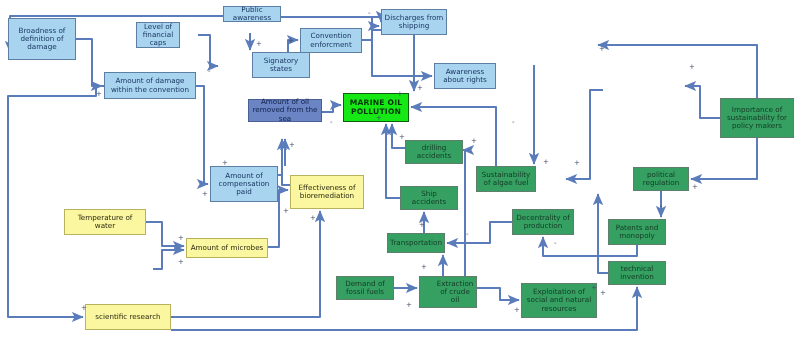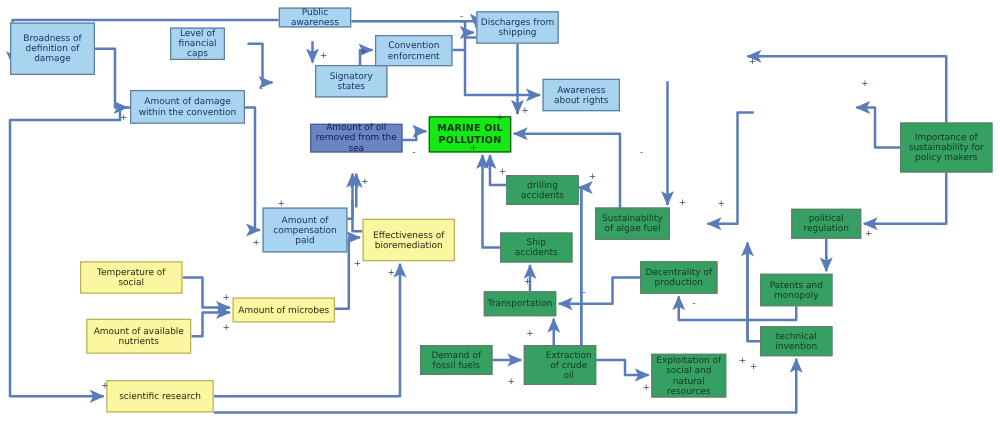--- a/index.html
+++ b/index.html
@@ -138,24 +138,21 @@
     <div class="node n-bright" style="left: 343px; top: 93px; width: 66px; height: 29px; font-size: 7.6px;">
       <span>MARINE OIL POLLUTION</span>
     </div>
     <div class="node n-blue" style="left: 210px; top: 166px; width: 68px; height: 36px; font-size: 7.2px;">
       <span>Amount of compensation paid</span>
     </div>
     <div class="node n-yellow" style="left: 290px; top: 175px; width: 74px; height: 34px; font-size: 7.2px;">
       <span>Effectiveness of bioremediation</span>
     </div>
     <div class="node n-yellow" style="left: 64px; top: 209px; width: 82px; height: 26px; font-size: 7.2px;">
-      <span>Temperature of social</span>
-    </div>
-    <div class="node n-yellow" style="left: 69px; top: 255px; width: 84px; height: 28px; font-size: 7.2px;">
-      <span>Amount of available nutrients</span>
+      <span>Temperature of water</span>
     </div>
     <div class="node n-yellow" style="left: 186px; top: 238px; width: 82px; height: 20px; font-size: 7.2px;">
       <span>Amount of microbes</span>
     </div>
     <div class="node n-yellow" style="left: 85px; top: 304px; width: 86px; height: 26px; font-size: 7.2px;">
       <span>scientific research</span>
     </div>
     <div class="node n-green" style="left: 405px; top: 140px; width: 58px; height: 24px; font-size: 7.2px;">
       <span>drilling accidents</span>
     </div>
@@ -164,21 +161,21 @@
     </div>
     <div class="node n-green" style="left: 387px; top: 233px; width: 58px; height: 20px; font-size: 7.2px;">
       <span>Transportation</span>
     </div>
     <div class="node n-green" style="left: 336px; top: 276px; width: 58px; height: 24px; font-size: 7.2px;">
       <span>Demand of fossil fuels</span>
     </div>
     <div class="node n-green" style="left: 419px; top: 276px; width: 58px; height: 32px; font-size: 7.2px; padding-left: 16px;">
       <span>Extraction of crude oil</span>
     </div>
-    <div class="node n-green" style="left: 521px; top: 283px; width: 60px; height: 35px; font-size: 7.2px;">
+    <div class="node n-green" style="left: 521px; top: 283px; width: 76px; height: 35px; font-size: 7.2px;">
       <span>Exploitation of social and natural resources</span>
     </div>
     <div class="node n-green" style="left: 720px; top: 98px; width: 74px; height: 40px; font-size: 7.2px;">
       <span>Importance of sustainability for policy makers</span>
     </div>
     <div class="node n-green" style="left: 476px; top: 166px; width: 60px; height: 26px; font-size: 7.2px;">
       <span>Sustainability of algae fuel</span>
     </div>
     <div class="node n-green" style="left: 512px; top: 209px; width: 62px; height: 26px; font-size: 7.2px;">
       <span>Decentrality of production</span>

